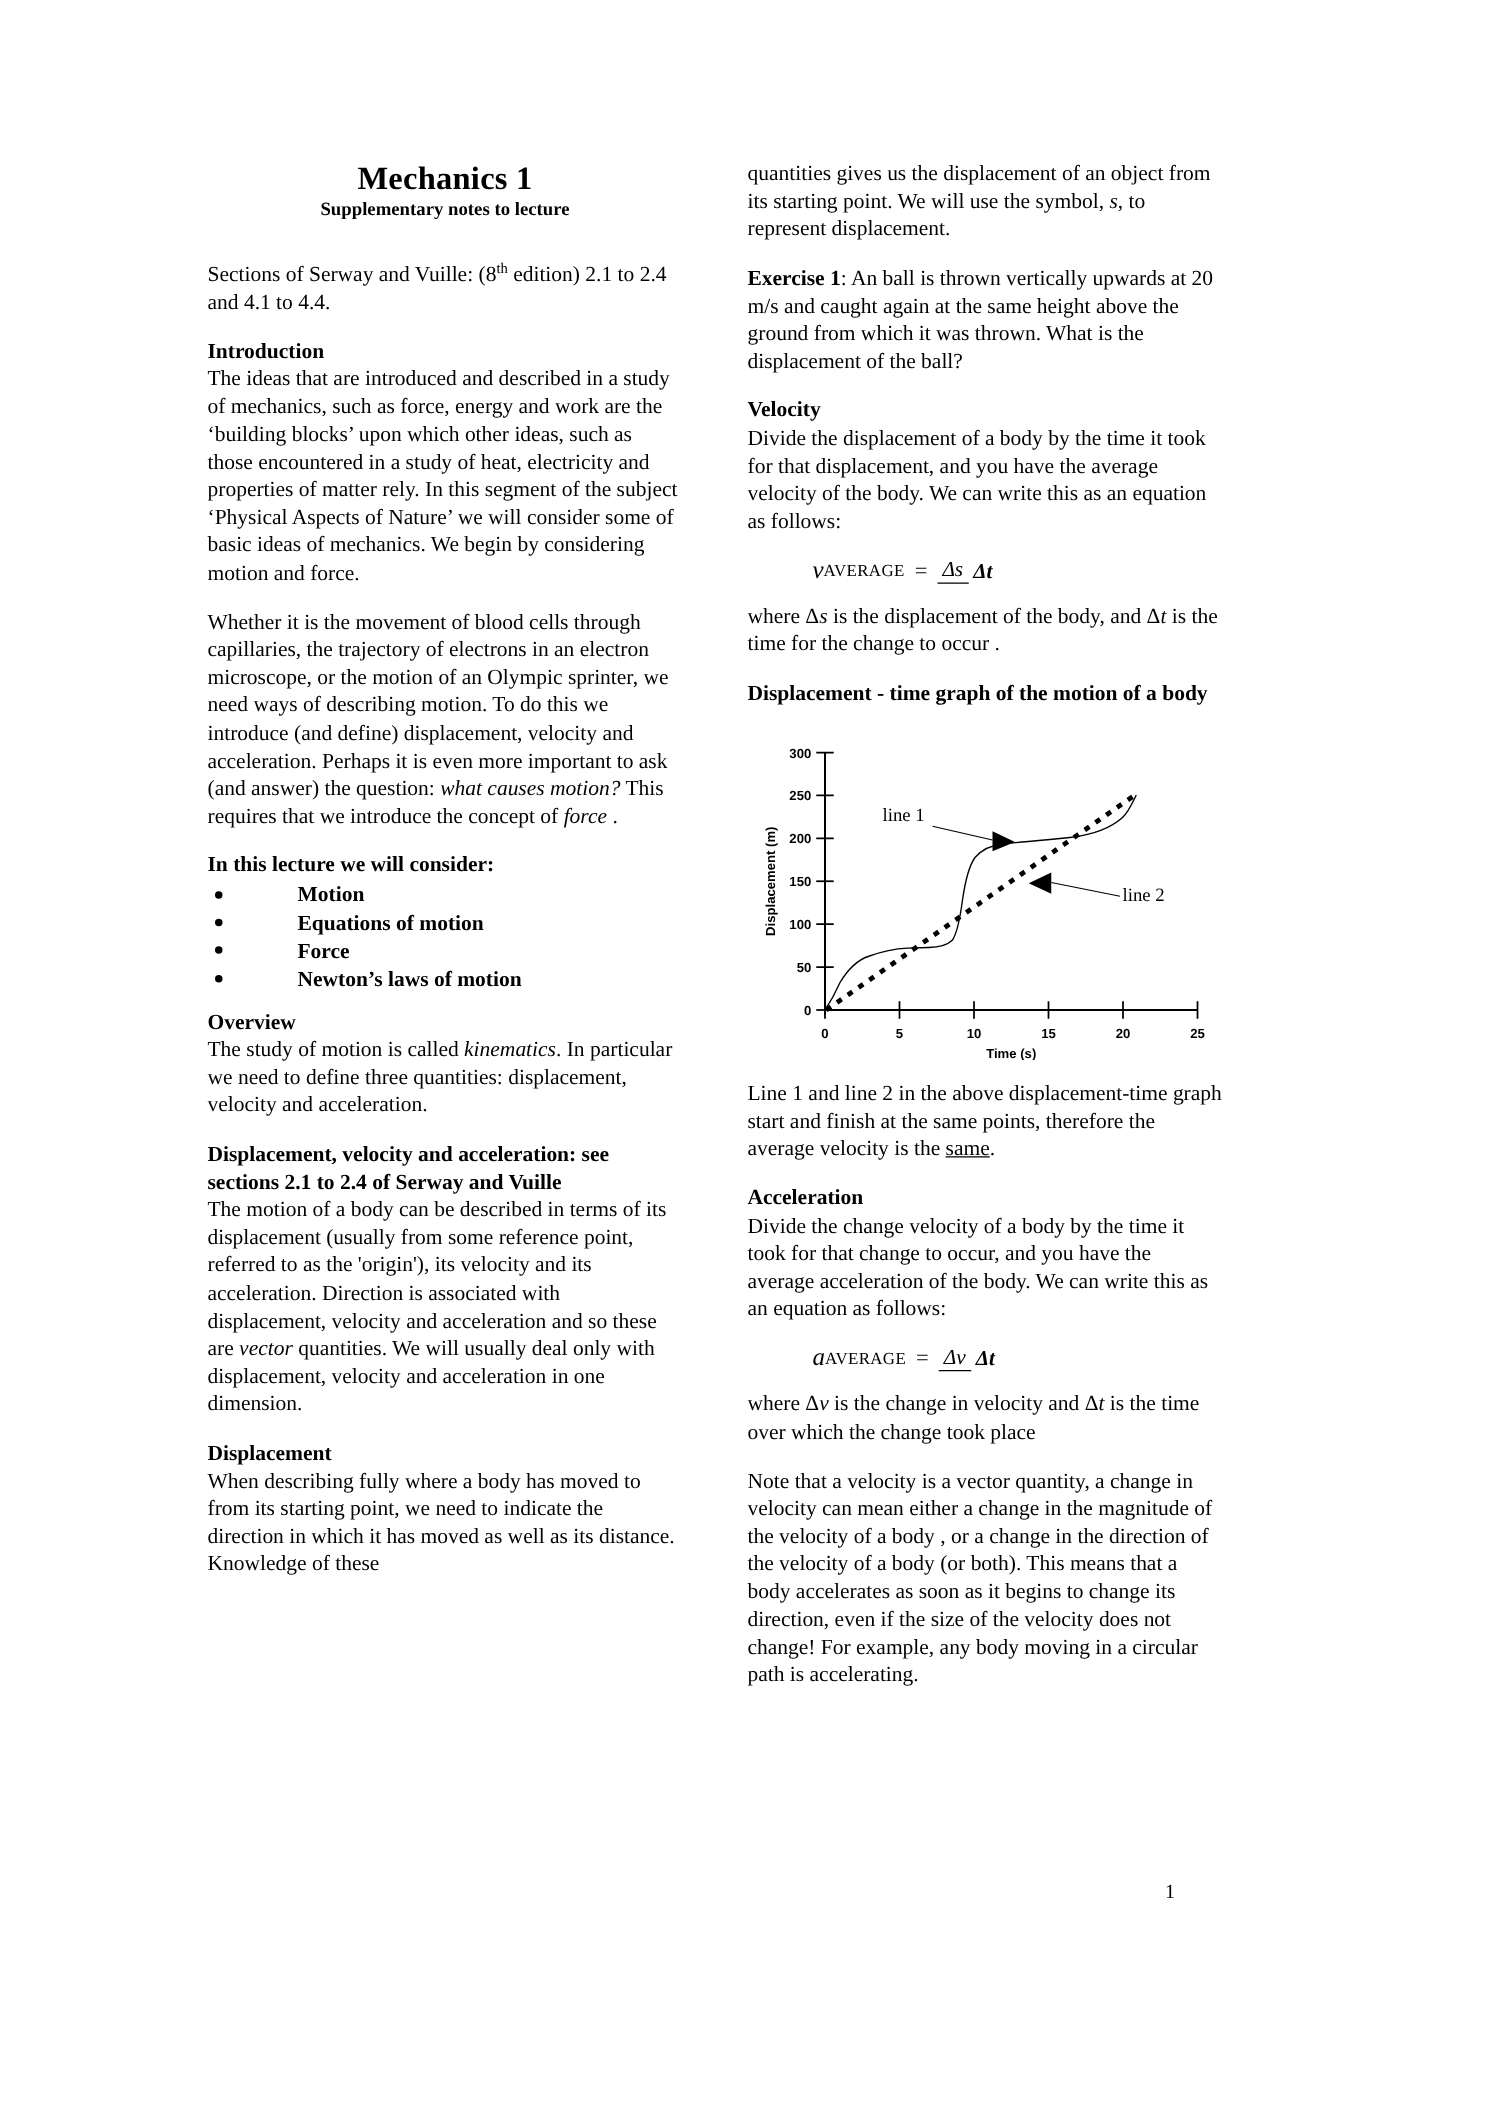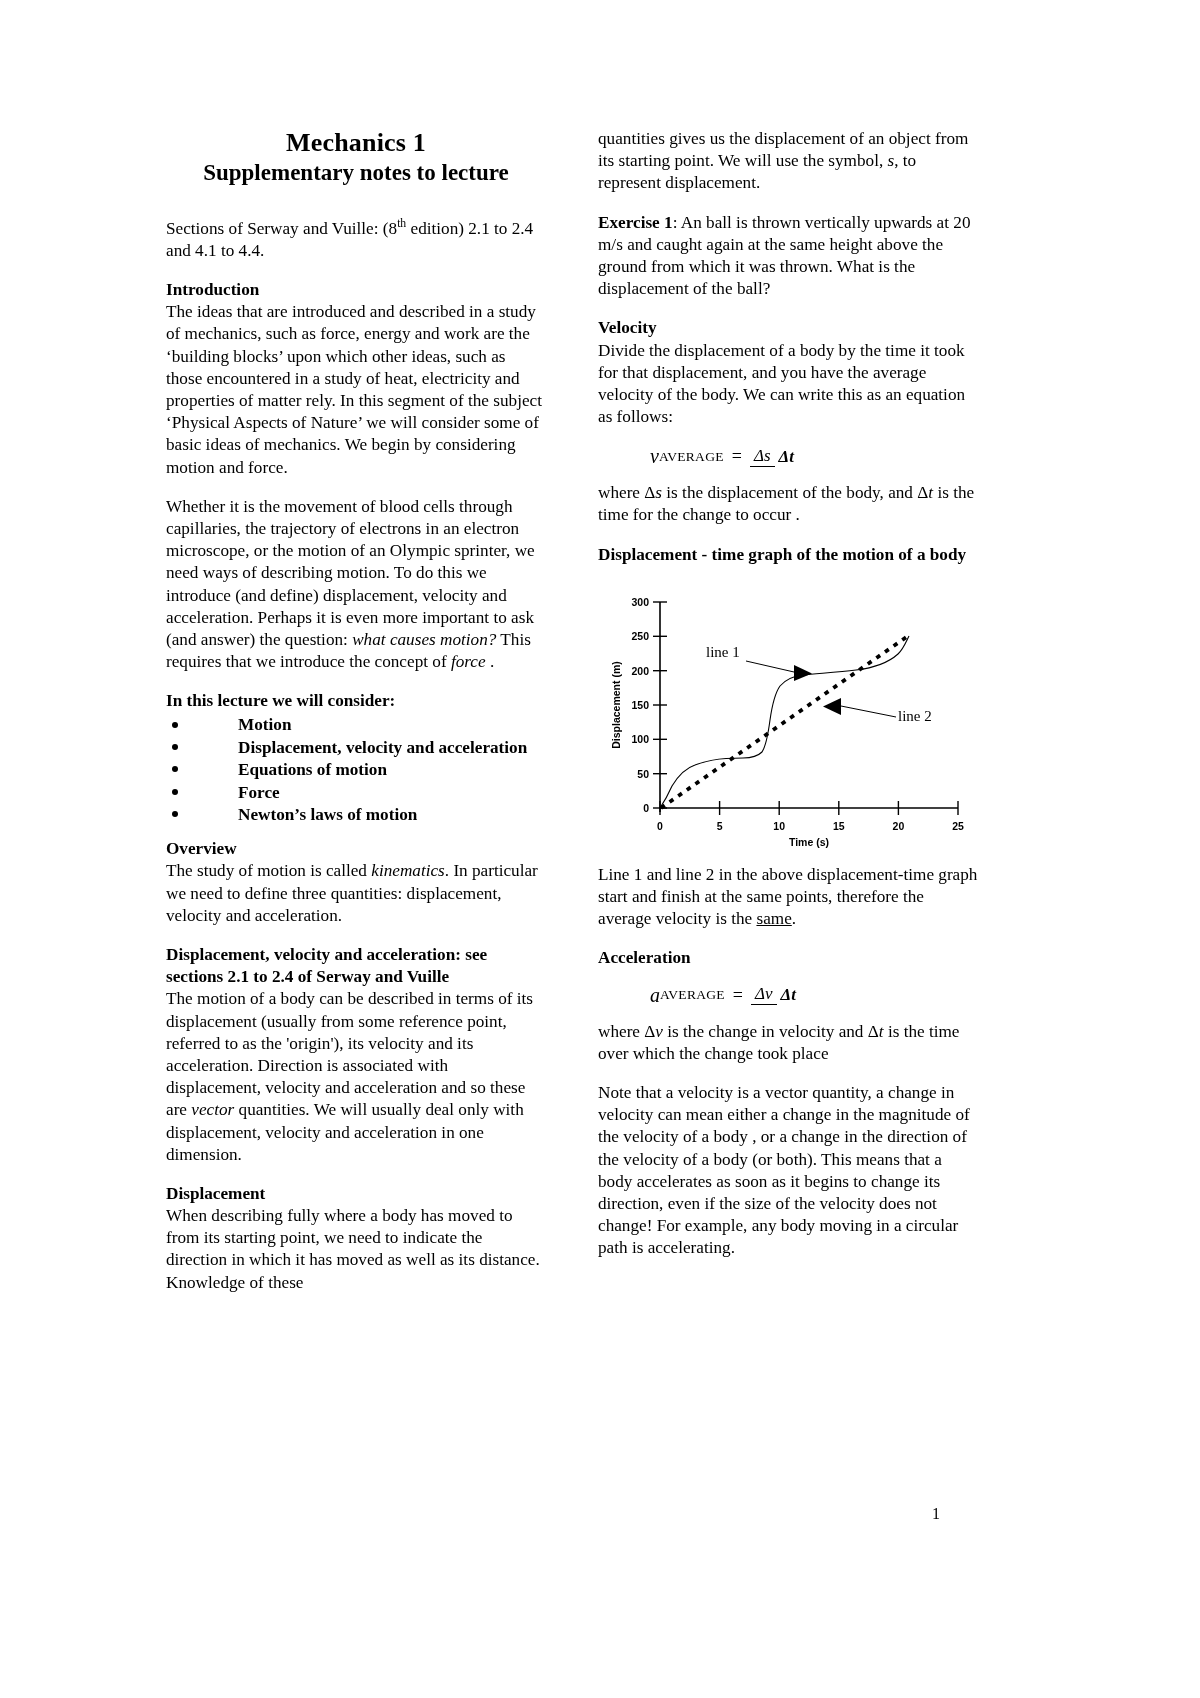--- a/index.html
+++ b/index.html
@@ -35,21 +35,21 @@
   .col.right { width: 380px; }
 
   h1.doc-title {
     font-size: 26px;
     font-weight: bold;
     text-align: center;
     margin: 0 0 2px 0;
     letter-spacing: 0.2px;
   }
   .subtitle {
-    font-size: 23px;
+    font-size: 15px;
     font-weight: bold;
     text-align: center;
     margin: 0 0 30px 0;
   }
   h2.doc-title2 {
     font-size: 25px;
     font-weight: bold;
     text-align: center;
     margin: 0 0 26px 0;
     letter-spacing: 0.3px;
@@ -164,21 +164,20 @@
       <p><span>Sections of Serway and Vuille: (8</span><sup>th</sup><span> edition) 2.1 to 2.4 and 4.1 to 4.4.</span></p>
 
       <h3 class="sec">Introduction</h3>
       <p>The ideas that are introduced and described in a study of mechanics, such as force, energy and work are the ‘building blocks’ upon which other ideas, such as those encountered in a study of heat, electricity and properties of matter rely. In this segment of the subject ‘Physical Aspects of Nature’ we will consider some of basic ideas of mechanics. We begin by considering motion and force.</p>
 
       <p><span>Whether it is the movement of blood cells through capillaries, the trajectory of electrons in an electron microscope, or the motion of an Olympic sprinter, we need ways of describing motion. To do this we introduce (and define) displacement, velocity and acceleration. Perhaps it is even more important to ask (and answer) the question: </span><i>what causes motion?</i><span> This requires that we introduce the concept of </span><i>force</i><span> .</span></p>
 
       <h3 class="sec">In this lecture we will consider:</h3>
       <ul class="bullets">
         <li><span class="bullet-dot"></span><span>Motion</span></li>
-        <li><span class="bullet-dot"></span><span>Displacement, velocity and acceleration</span></li>
         <li><span class="bullet-dot"></span><span>Equations of motion</span></li>
         <li><span class="bullet-dot"></span><span>Force</span></li>
         <li><span class="bullet-dot"></span><span>Newton’s laws of motion</span></li>
       </ul>
 
       <h3 class="sec gap-before">Overview</h3>
       <p><span>The study of motion is called </span><i>kinematics</i><span>. In particular we need to define three quantities: displacement, velocity and acceleration.</span></p>
 
       <h3 class="sec">Displacement, velocity and acceleration: see sections 2.1 to 2.4 of Serway and Vuille</h3>
       <p><span>The motion of a body can be described in terms of its displacement (usually from some reference point, referred to as the 'origin'), its velocity and its acceleration. Direction is associated with displacement, velocity and acceleration and so these are </span><i>vector</i><span> quantities. We will usually deal only with displacement, velocity and acceleration in one dimension.</span></p>
@@ -278,20 +277,21 @@
             <text x="300" y="141" font-family="Liberation Serif, serif" font-size="15">line 2</text>
             <line x1="298" y1="137" x2="243" y2="126" stroke="#000" stroke-width="1"></line>
             <polygon points="243,118 225,126.5 243,135" fill="#000"></polygon>
           </g>
         </svg>
       </div>
 
       <p><span>Line 1 and line 2 in the above displacement-time graph start and finish at the same points, therefore the average velocity is the </span><span class="ul-same">same</span><span>.</span></p>
 
       <h3 class="sec">Acceleration</h3>
+      <p>Divide the change velocity of a body by the time it took for that change to occur, and you have the average acceleration of the body. We can write this as an equation as follows:</p>
 
       <div class="equation left-ish">
         <span class="eq-var">a</span>
           <span class="eq-sub">AVERAGE</span>
         <span class="eq-eq">=</span>
         <span class="frac">
           <span class="num ital">Δv</span>
           <span class="den ital">Δt</span>
         </span>
       </div>

